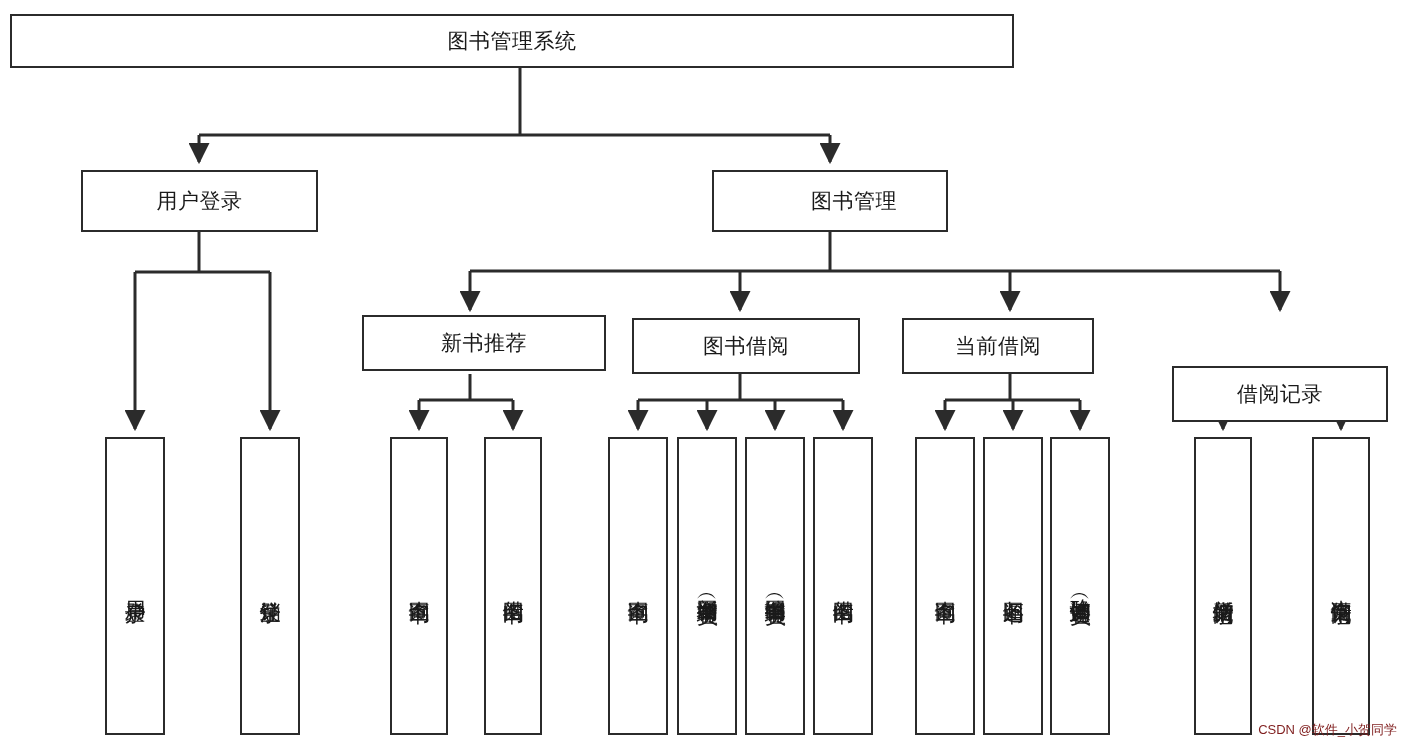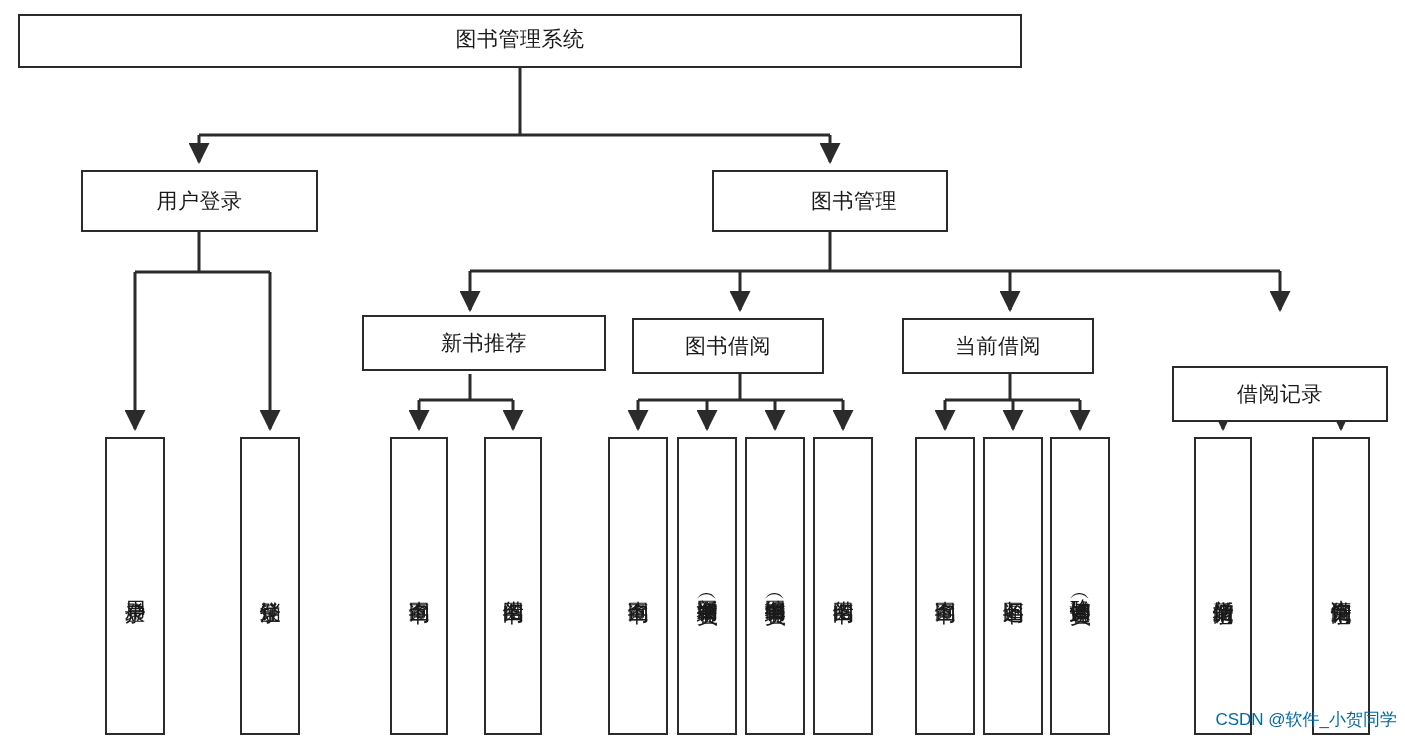--- a/index.html
+++ b/index.html
@@ -52,23 +52,23 @@
     text-orientation: upright;
     font-size: 21px;
     line-height: 1.45;
     letter-spacing: 1px;
     white-space: nowrap;
     display: block;
   }
   #watermark {
     position: absolute;
     right: 8px;
-    bottom: 16px;
-    font-size: 17px;
-    color: #0369a1;
+    bottom: 8px;
+    font-size: 13px;
+    color: #7f1d1d;
     white-space: nowrap;
     font-family: "Liberation Sans", "DejaVu Sans", sans-serif;
   }
 </style>
 </head>
 <body>
 
 <div id="diagram-root">
 
   <svg class="wires" viewBox="0 0 1405 747" xmlns="http://www.w3.org/2000/svg">
@@ -117,35 +117,35 @@
       <path d="M 1013 400 L 1013 429" marker-end="url(#arrow)"></path>
       <path d="M 1080 400 L 1080 429" marker-end="url(#arrow)"></path>
 
       <path d="M 1280 374 L 1280 400"></path>
       <path d="M 1223 400 L 1341 400"></path>
       <path d="M 1223 400 L 1223 429" marker-end="url(#arrow)"></path>
       <path d="M 1341 400 L 1341 429" marker-end="url(#arrow)"></path>
     </g>
   </svg>
 
-  <div class="node horiz" style="left: 18px; top: 14px; width: 1004px; height: 54px; font-family: Liberation Mono, monospace;">
+  <div class="node horiz" style="left: 10px; top: 14px; width: 1004px; height: 54px;">
     <span class="node-label">图书管理系统</span>
   </div>
 
   <div class="node horiz" style="left: 81px; top: 170px; width: 237px; height: 62px;">
     <span class="node-label">用户登录</span>
   </div>
   <div class="node horiz" style="left: 712px; top: 170px; width: 236px; height: 62px; padding-left: 48px;">
     <span class="node-label">图书管理</span>
   </div>
 
   <div class="node horiz" style="left: 362px; top: 315px; width: 244px; height: 56px;">
     <span class="node-label">新书推荐</span>
   </div>
-  <div class="node horiz" style="left: 632px; top: 318px; width: 192px; height: 56px;">
+  <div class="node horiz" style="left: 632px; top: 318px; width: 228px; height: 56px;">
     <span class="node-label">图书借阅</span>
   </div>
   <div class="node horiz" style="left: 902px; top: 318px; width: 192px; height: 56px;">
     <span class="node-label">当前借阅</span>
   </div>
   <div class="node horiz" style="left: 1172px; top: 318px; width: 216px; height: 56px; margin-top: 48px;">
     <span class="node-label">借阅记录</span>
   </div>
 
   <div class="node vert" style="left: 105px; top: 437px; width: 60px; height: 298px;">

